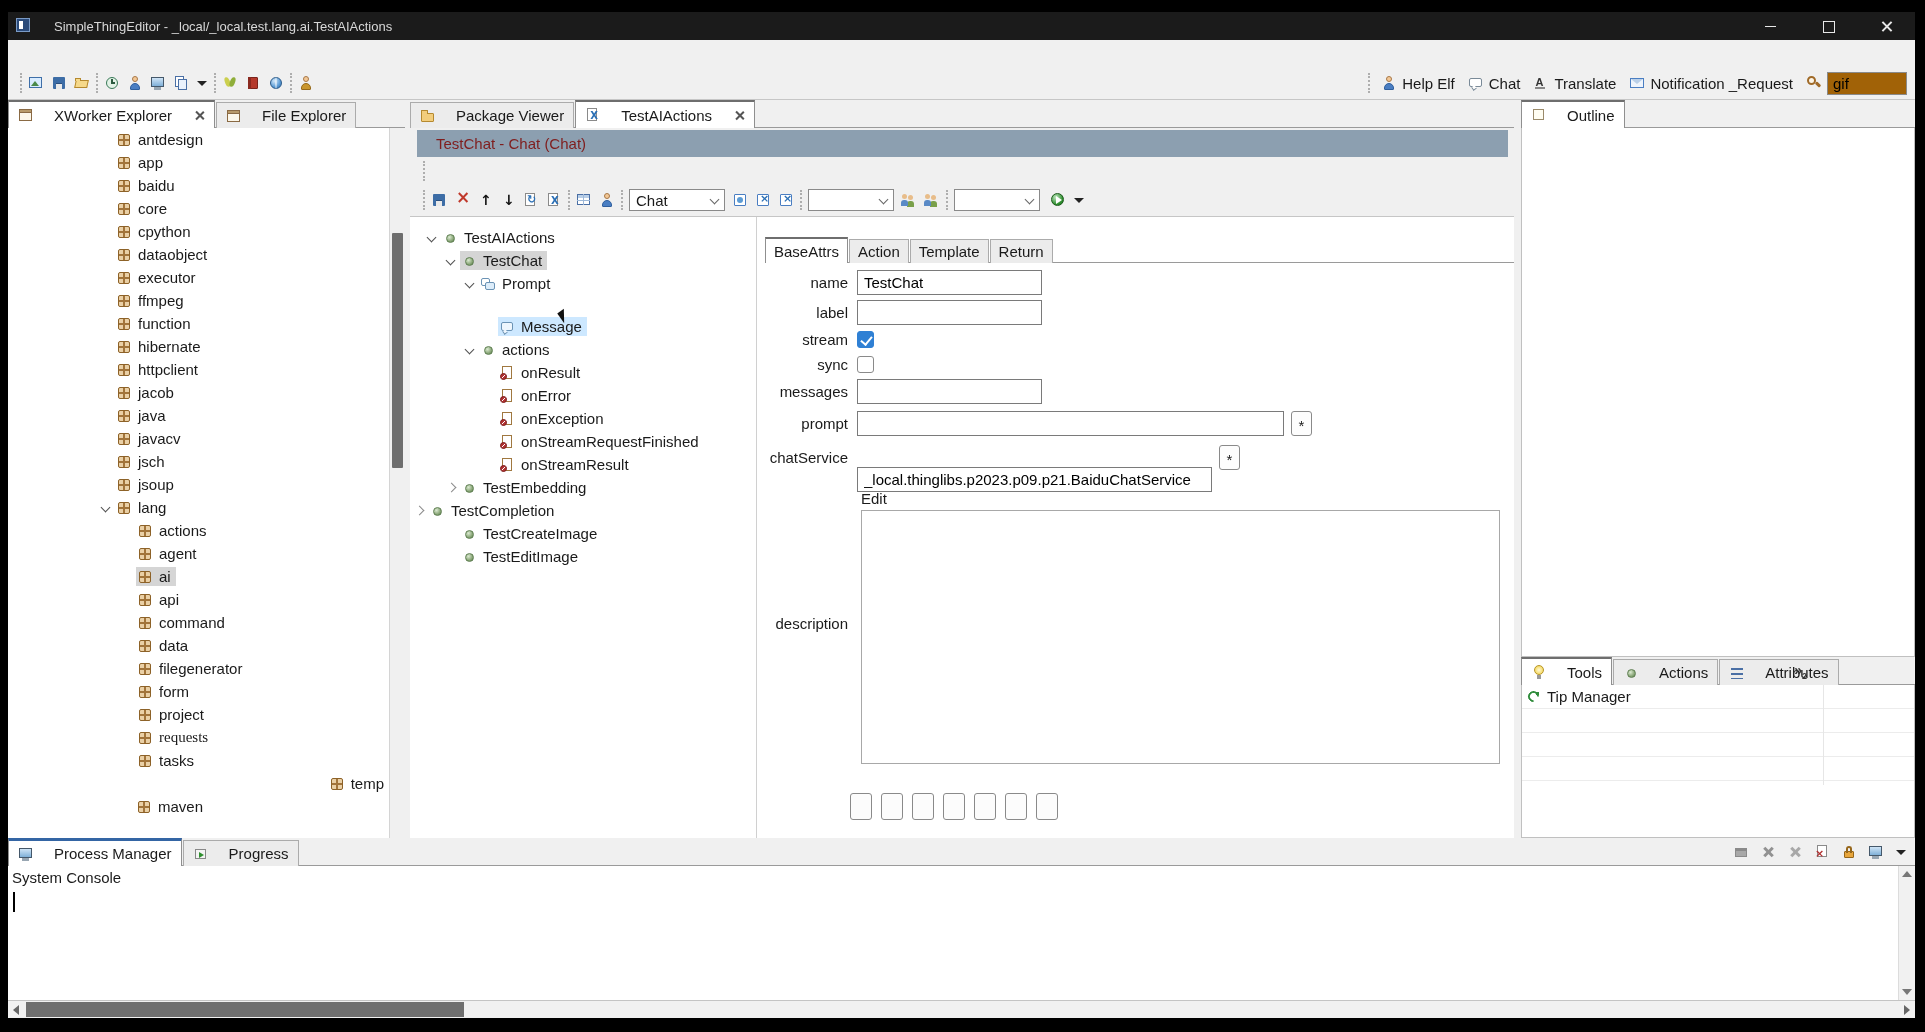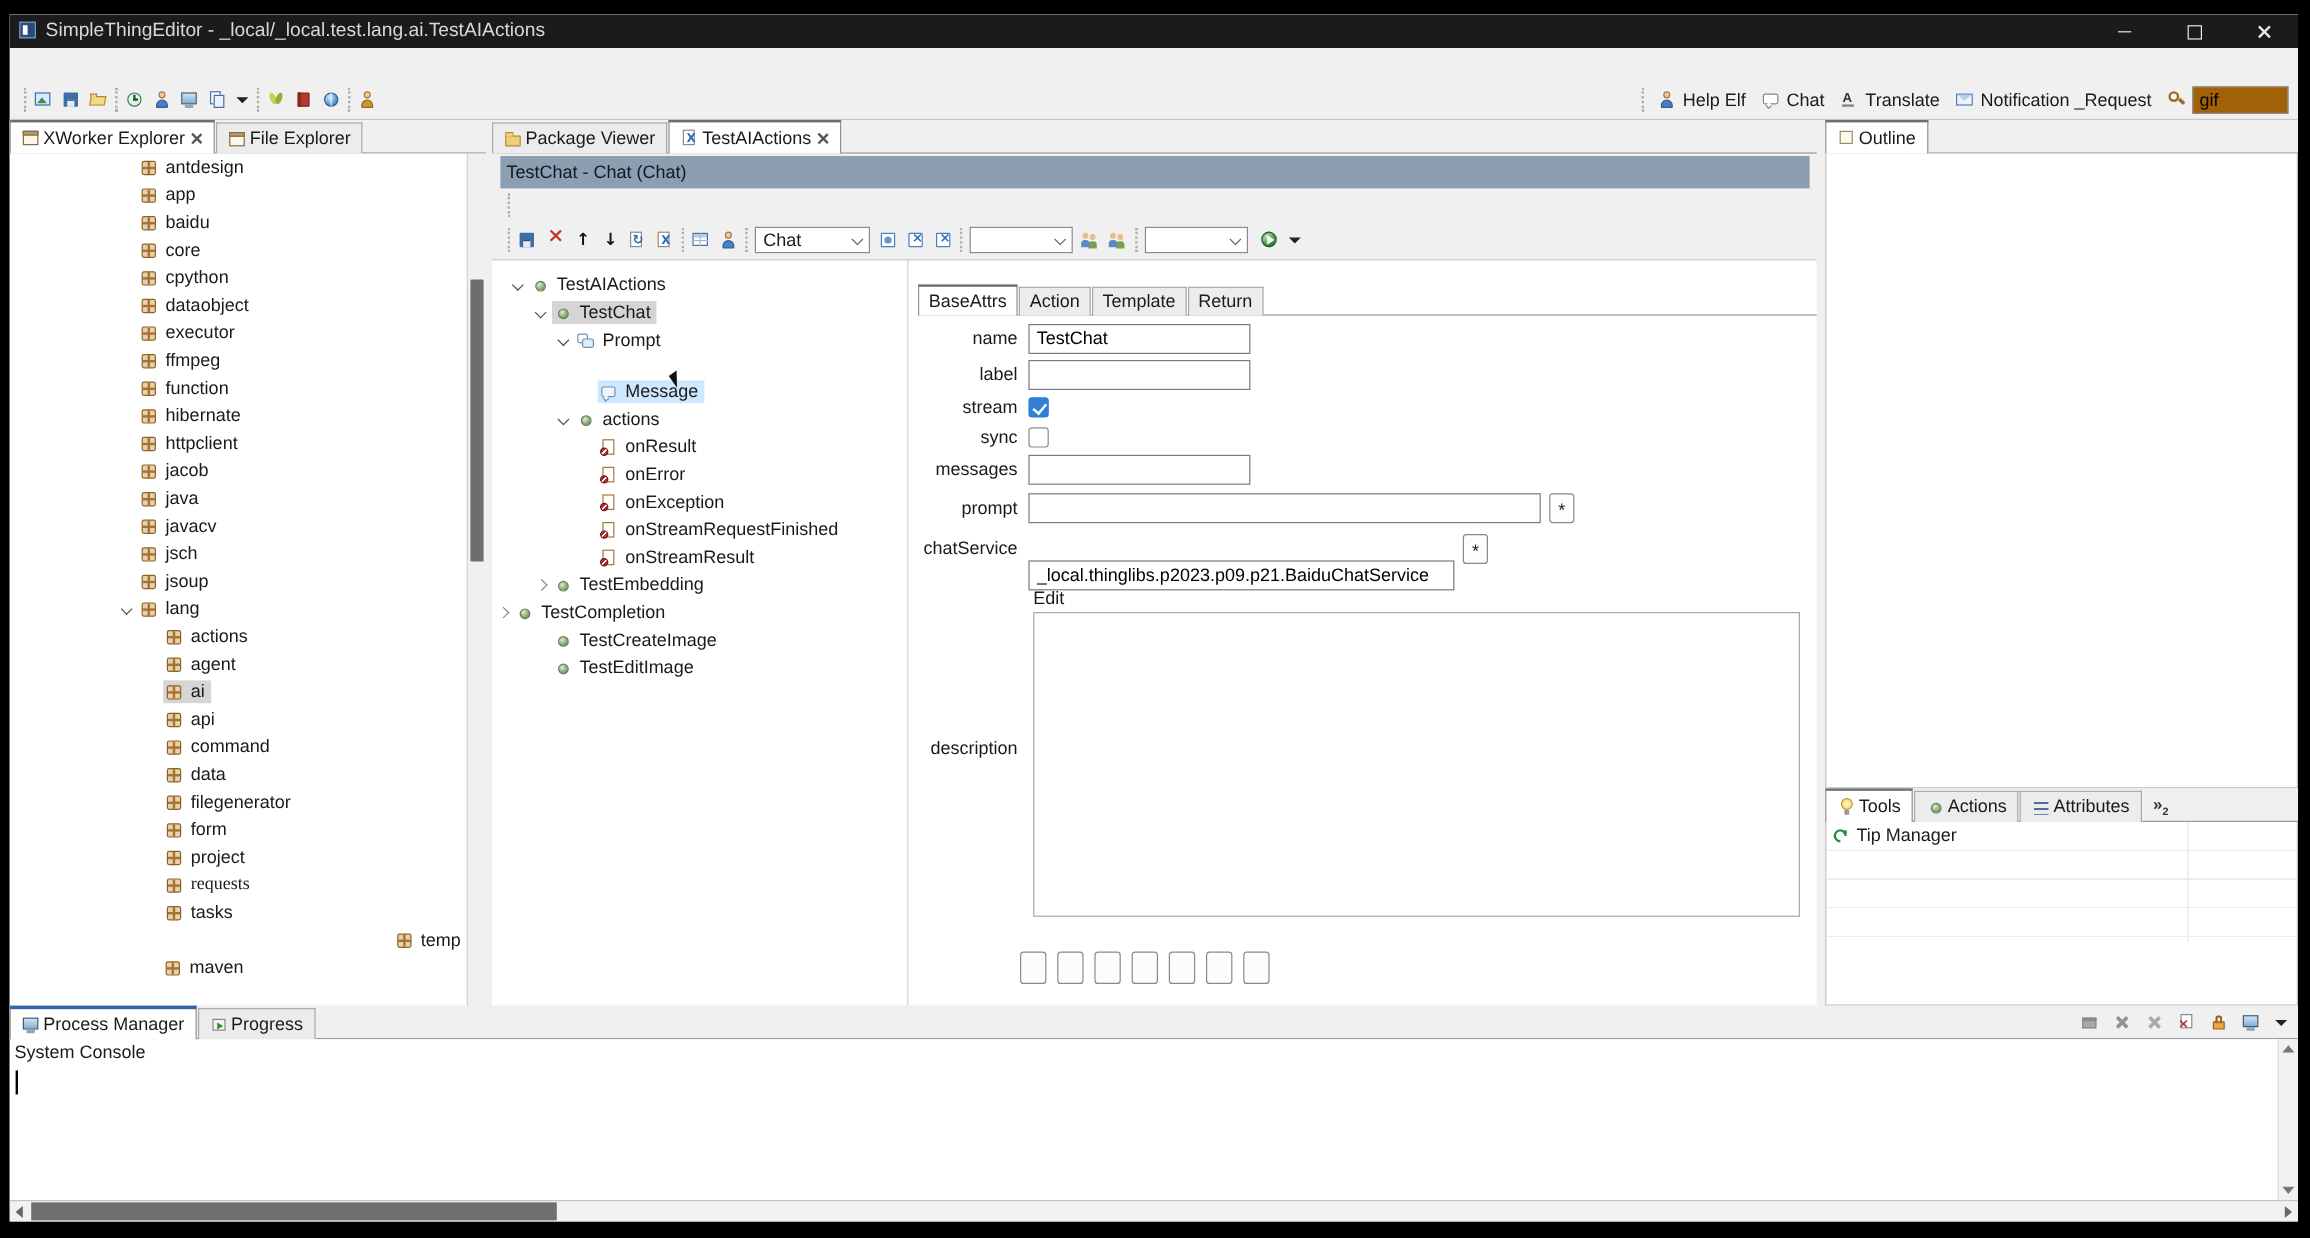--- a/index.html
+++ b/index.html
@@ -85,39 +85,39 @@
   [data-type=export-doc]::before{left:3px;top:1px;width:10px;height:12px;background:#fff;border:1px solid #8a8a8a}
   [data-type=export-doc]::after{content:"×";left:1px;top:4px;font:bold 11px/12px "DejaVu Sans",sans-serif;color:#b03030}
   [data-type=lock]::before{left:3px;top:7px;width:10px;height:7px;background:#e8a63c;border:1px solid #96661a;border-radius:1px}
   [data-type=lock]::after{left:5px;top:2px;width:6px;height:7px;border:2px solid #96661a;border-bottom:none;border-radius:3px 3px 0 0}
   [data-type=app-logo]::before{left:0;top:0;width:14px;height:14px;background:#2a4a7a;border:1px solid #7a9ac5}
   [data-type=app-logo]::after{left:3px;top:3px;width:4px;height:8px;background:#fff}
 
   
   #titlebar{position:absolute;left:0;top:0;right:0;height:28px;background:#1b1b1b;color:#dcdcdc;display:flex;align-items:center}
   #titlebar .icon{margin-left:8px}
-  #title-text{margin-left:6px;font-size:16px;color:#d8d8d8;white-space:nowrap}
+  #title-text{margin-left:22px;font-size:13px;color:#d8d8d8;white-space:nowrap}
   #wincontrols{position:absolute;right:0;top:0;height:28px;display:flex}
   .winbtn{width:58px;height:28px;position:relative}
   .winbtn.min::before{content:"";position:absolute;left:24px;top:14px;width:11px;height:1px;background:#e8e8e8}
   .winbtn.max::before{content:"";position:absolute;left:24px;top:9px;width:10px;height:10px;border:1px solid #e8e8e8}
   .winbtn.close::before,.winbtn.close::after{content:"";position:absolute;left:29px;top:8px;width:2px;height:13px;background:#e8e8e8}
   .winbtn.close::before{transform:rotate(45deg)}.winbtn.close::after{transform:rotate(-45deg)}
   #menubar{position:absolute;left:0;top:28px;right:0;height:26px;display:flex;align-items:center;padding-left:4px}
   .menu-item{padding:3px 13px;white-space:nowrap}
   #maintoolbar{position:absolute;left:0;top:54px;right:0;height:34px;border-bottom:1px solid #c6c6c6;display:flex;align-items:center;padding-left:6px}
   .grip{height:20px;border-left:2px dotted #aeaeae;margin:0 6px;flex:none}
   .tbgroup{display:flex;align-items:center;gap:7px}
   #quickbar{position:absolute;right:8px;top:54px;height:34px;display:flex;align-items:center;gap:5px}
   .qlabel{margin-right:8px;white-space:nowrap}
   #search-input{width:80px;height:23px;border:1px solid #8a8a8a;font:15px "Liberation Sans",sans-serif;padding:0 5px;background:#a16207}
 
   
   .tabrow{display:flex;align-items:flex-end;height:28px;background:#f0f0f0;border-bottom:1px solid #9a9a9a;position:relative}
-  .tab{display:inline-flex;align-items:center;gap:2px;height:26px;padding:0 9px;border:1px solid #ababab;border-bottom:none;background:#ececec;margin-right:1px;position:relative;top:1px;white-space:nowrap}
+  .tab{display:inline-flex;align-items:center;gap:20px;height:26px;padding:0 9px;border:1px solid #ababab;border-bottom:none;background:#ececec;margin-right:1px;position:relative;top:1px;white-space:nowrap}
   .tab.active{background:#fff;height:28px;border-color:#8f8f8f;border-top:2px solid #6e6e6e;z-index:2}
   .tab-close{width:10px;height:10px;position:relative;margin-left:3px}
   .tab-close::before,.tab-close::after{content:"";position:absolute;left:4px;top:0;width:1.5px;height:11px;background:#555}
   .tab-close::before{transform:rotate(45deg)}.tab-close::after{transform:rotate(-45deg)}
 
   
   #main{position:absolute;left:0;top:88px;right:0;height:738px}
   #leftpanel{position:absolute;left:0;top:0;width:397px;height:100%}
   #lefttree{position:absolute;left:0;top:28px;right:16px;bottom:0;background:#fff;overflow:hidden}
   #leftscroll{position:absolute;right:0;top:28px;bottom:0;width:16px;background:#f0f0f0;border-left:1px solid #d4d4d4}
@@ -126,21 +126,21 @@
   .chev{width:18px;height:16px;position:relative;flex:none}
   .chev[data-chev="v"]::before{content:"";position:absolute;left:5px;top:4px;width:6px;height:6px;border-right:1.6px solid #505050;border-bottom:1.6px solid #505050;transform:rotate(45deg)}
   .chev[data-chev=">"]::before{content:"";position:absolute;left:6px;top:4px;width:6px;height:6px;border-right:1.6px solid #8a8a8a;border-bottom:1.6px solid #8a8a8a;transform:rotate(-45deg)}
   .hl{display:flex;align-items:center;gap:6px;padding:1px 5px 1px 1px}
   .trow.selected .hl{background:var(--selection)}
   .trow.hover .hl{background:var(--hover)}
   .sash{position:absolute;top:0;height:100%;background:#f0f0f0}
 
   
   #editor{position:absolute;left:402px;top:0;width:1104px;height:100%}
-  #edheader{position:absolute;left:7px;right:6px;top:30px;height:27px;background:var(--header-bg);color:#0f172a;line-height:27px;padding-left:5px;white-space:nowrap}
+  #edheader{position:absolute;left:7px;right:6px;top:30px;height:27px;background:var(--header-bg);color:#7f1d1d;line-height:27px;padding-left:19px;white-space:nowrap}
   #edmenu{position:absolute;left:7px;top:58px;height:26px;display:flex;align-items:center}
   #edtoolbar{position:absolute;left:7px;top:84px;right:6px;height:32px;display:flex;align-items:center}
   .combo{display:inline-flex;align-items:center;height:22px;background:#fff;border:1px solid #8a8a8a;padding-left:6px}
   .combo .cv{flex:1;text-align:left;overflow:hidden}
   .combo .cbtn{width:16px;height:100%;position:relative;flex:none}
   .combo .cbtn::before{content:"";position:absolute;left:3px;top:6px;width:6px;height:6px;border-right:1.5px solid #666;border-bottom:1.5px solid #666;transform:rotate(45deg)}
   #edcontent{position:absolute;left:0;right:0;top:116px;bottom:0;background:#fff;border-top:1px solid #c6c6c6}
   #edtree{position:absolute;left:0;top:0;width:346px;bottom:0;padding-top:9px;overflow:hidden}
   #eddivider{position:absolute;left:346px;top:0;bottom:0;width:1px;background:#d0d0d0}
   #mouse-cursor{position:absolute;left:150px;top:93px;width:0;height:0;border-top:12px solid #111;border-right:8px solid transparent;transform:rotate(-35deg)}

